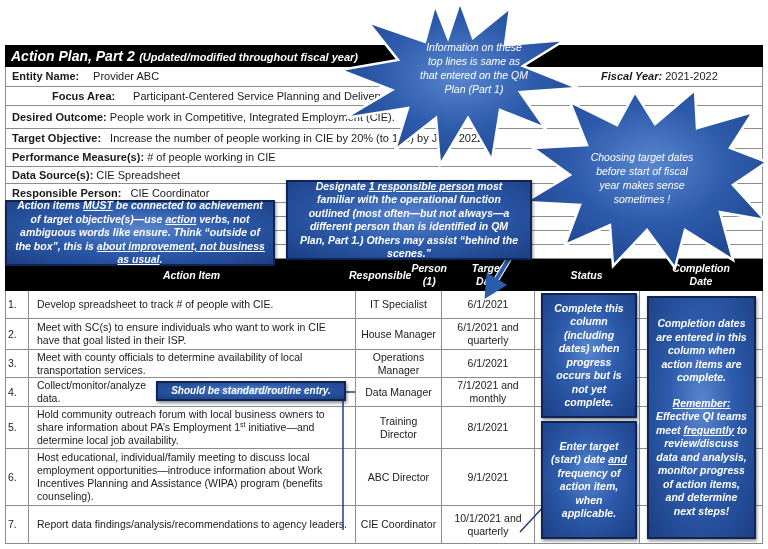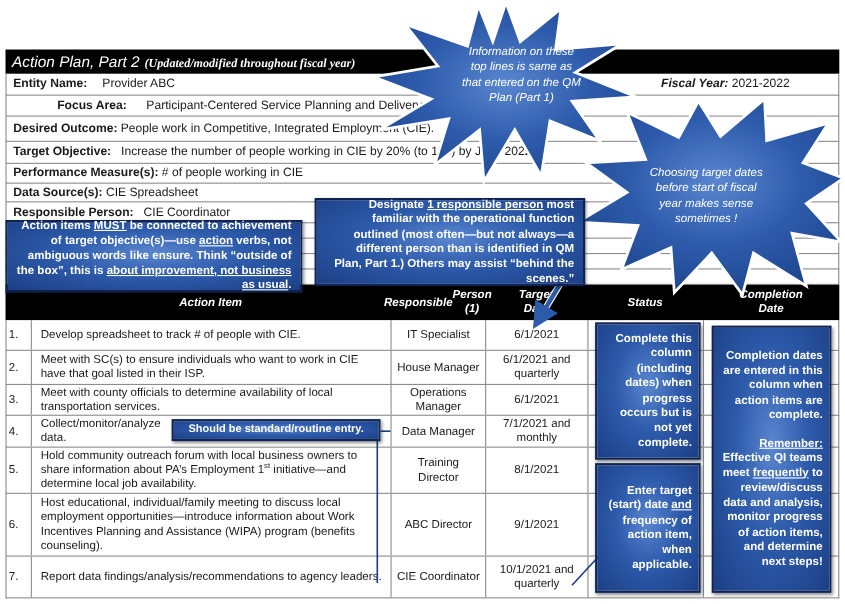--- a/index.html
+++ b/index.html
@@ -1,40 +1,40 @@
 <!DOCTYPE html>
 <html><head>
 <meta charset="utf-8">
 <style>
   * { box-sizing: border-box; margin: 0; padding: 0; }
   html, body { width: 768px; height: 549px; background: #ffffff; overflow: hidden; }
   body { position: relative; font-family: "Liberation Sans", "DejaVu Sans", sans-serif; color: #1a1a1a; }
   .title-bar { position: absolute; left: 5px; top: 45px; width: 758px; height: 22px; background: #000; color: #fff; padding-left: 6px; line-height: 22px; }
-  .title-main { font-weight: normal; font-style: italic; font-size: 14px; }
-  .title-sub { font-weight: bold; font-style: italic; font-size: 11px; font-family: Liberation Serif, serif; }
+  .title-main { font-weight: bold; font-style: italic; font-size: 14px; }
+  .title-sub { font-weight: bold; font-style: italic; font-size: 11px; }
 
   .info-row { position: absolute; left: 5px; width: 758px; border: 1px solid #8c8c8c; border-top: none; font-size: 11px; line-height: 18px; padding-left: 6px; white-space: nowrap; }
   .info-row .lbl { font-weight: bold; }
   .info-row .val { margin-left: 6px; }
   .info-row .right { position: absolute; left: 595px; top: 0; }
   .info-row .right .lbl { font-style: italic; }
 
   .tbl-head { position: absolute; left: 5px; top: 259px; width: 758px; height: 32px; background: #000; color: #fff; font-weight: bold; font-style: italic; font-size: 10.5px; }
   .tbl-head .h { position: absolute; top: 0; height: 32px; display: flex; align-items: center; justify-content: center; text-align: center; line-height: 13px; }
 
   .row { position: absolute; left: 5px; width: 758px; border-left: 1px solid #8c8c8c; border-right: 1px solid #8c8c8c; border-bottom: 1px solid #8c8c8c; font-size: 10.5px; }
   .cell { position: absolute; top: 0; bottom: 0; display: flex; align-items: center; line-height: 13px; }
   .c-num { left: 0; width: 23px; padding-left: 2px; border-right: 1px solid #8c8c8c; }
   .c-item { left: 23px; width: 327px; padding-left: 8px; padding-right: 6px; border-right: 1px solid #8c8c8c; }
   .c-person { left: 350px; width: 86px; justify-content: center; text-align: center; border-right: 1px solid #8c8c8c; }
   .c-date { left: 436px; width: 93px; justify-content: center; text-align: center; border-right: 1px solid #8c8c8c; }
   .c-status { left: 529px; width: 105px; border-right: 1px solid #8c8c8c; }
   .c-comp { left: 634px; width: 124px; }
 
-  .callout { position: absolute; color: #fff; font-weight: bold; text-align: right; font-size: 10.5px; line-height: 13.5px;
+  .callout { position: absolute; color: #fff; font-style: italic; font-weight: bold; text-align: center; font-size: 10.5px; line-height: 13.5px;
              background: radial-gradient(ellipse at 50% 45%, #5a86cf 0%, #2d5bab 45%, #1c3f85 100%);
              border: 2px solid #0f2452; box-shadow: 1px 2px 3px rgba(0,0,0,0.45); display: flex; align-items: center; justify-content: center; }
   .callout u { text-decoration: underline; }
 
   .starburst { position: absolute; }
   .star-text { position: absolute; color: #fff; font-style: italic; font-weight: normal; text-align: center; font-size: 10.5px; line-height: 14px; }
 
   sup { font-size: 7px; line-height: 0; }
 </style>
 </head>

